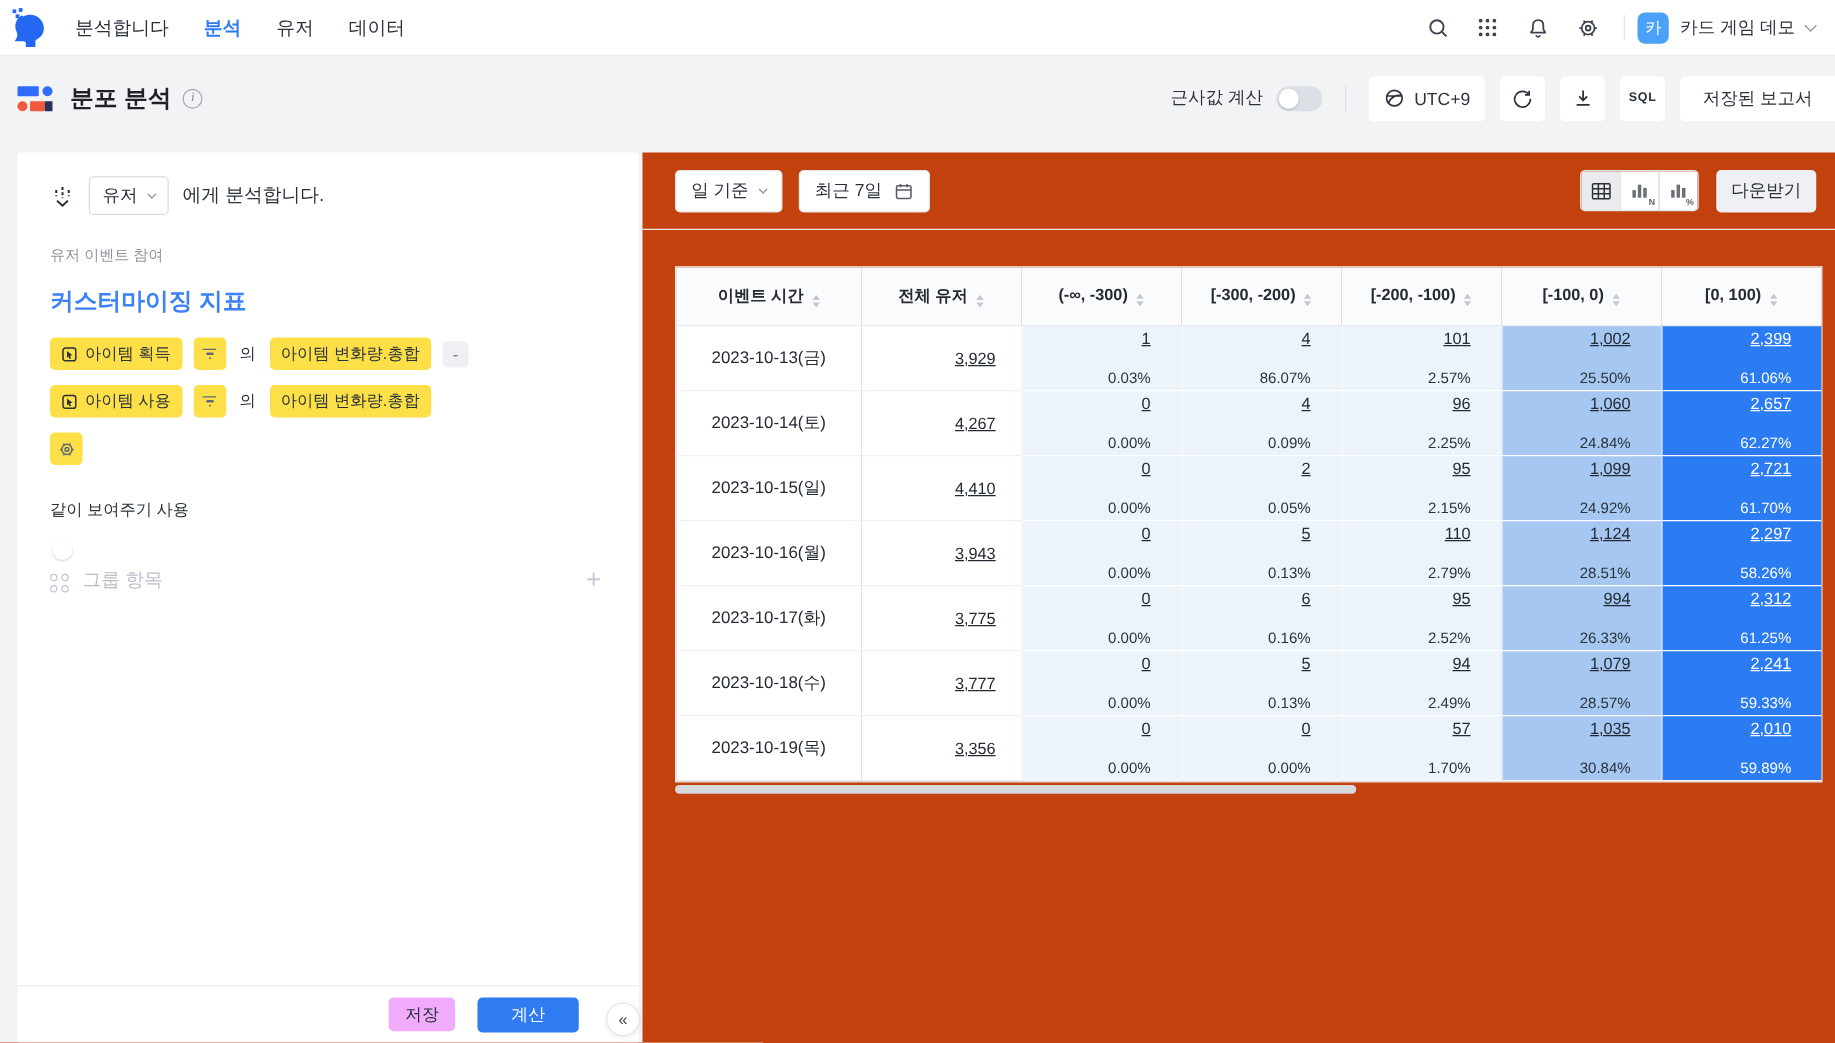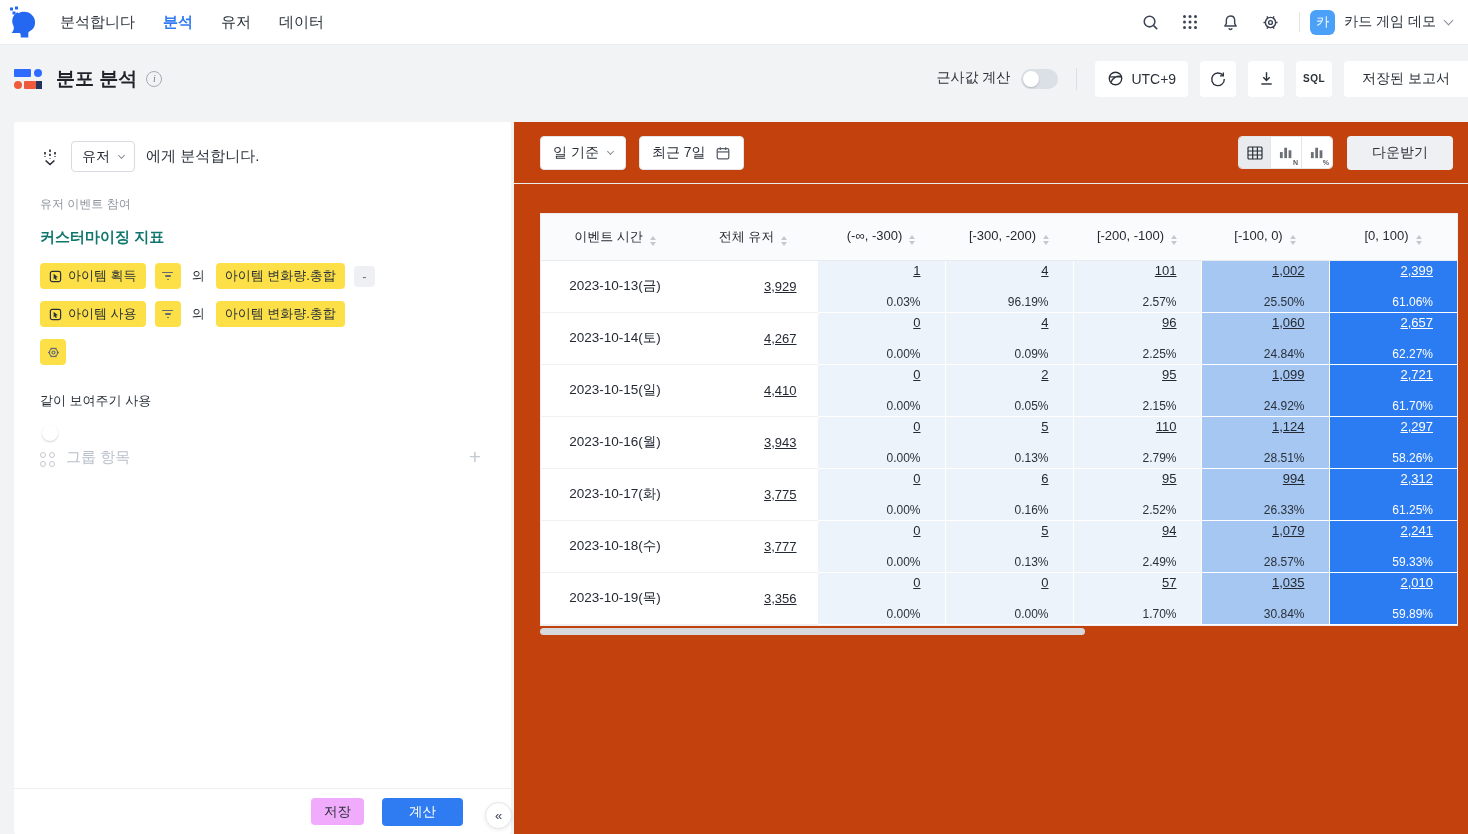--- a/index.html
+++ b/index.html
@@ -41,21 +41,21 @@
   .hbtn.saved{padding:0 18px;margin-right:0;border-radius:4px 0 0 4px}
 
   
   .left-panel{position:absolute;left:14px;top:122px;width:497px;bottom:0;background:#fff;border-radius:2px}
   .lp-body{padding:19px 26px 0}
   .subject-row{display:flex;align-items:center;gap:11px;margin-bottom:24px}
   .subject-select{height:31px;border:1px solid #d8dbe1;border-radius:4px;display:flex;align-items:center;gap:9px;padding:0 10px;font-size:14px;background:#fff;cursor:pointer}
   .subject-select .caret{width:5px;height:5px;margin-top:-2px}
   .subject-suffix{font-size:15px;color:#2a3139}
   .section-label{font-size:12px;color:#8f959e;margin-bottom:15px}
-  .metric-title{font-size:15px;font-weight:700;margin-bottom:16px;color:#0f766e}
+  .metric-title{font-size:19px;font-weight:700;margin-bottom:16px;color:#3b82f6}
   .chip-row{display:flex;align-items:center;gap:9px;margin-bottom:12px;font-size:13px;flex-wrap:wrap}
   .chip{background:#fde047;border-radius:4px;height:26px;display:flex;align-items:center;padding:0 9px;gap:6px;cursor:pointer;color:#2a3139;white-space:nowrap}
   .chip.icon-only{width:26px;padding:0;justify-content:center}
   .chip.mini{width:21px;height:21px;padding:0;justify-content:center;background:#eef0f3;color:#6b7077}
   .conj{font-size:13px;color:#2a3139;padding:0 2px}
   .filter-icon{display:flex;flex-direction:column;align-items:center;gap:2px}
   .filter-icon i{display:block;height:1.6px;background:#646a73;border-radius:1px}
   .filter-icon .l1{width:11px}.filter-icon .l2{width:6px}.filter-icon .l3{width:2px}
   .gear-chip{margin:2px 0 0}
   .show-label{font-size:13px;color:#2a3139;margin:27px 0 13px}
@@ -72,27 +72,27 @@
   .right-panel{position:absolute;left:514px;right:0;top:122px;bottom:0;background:#c2410c}
   .toolbar{height:62px;display:flex;align-items:center;padding:0 15px 0 26px;border-bottom:1px solid #e9ebee}
   .tb-btn{height:34px;border:1px solid #e3e5e8;border-radius:4px;background:#fff;display:flex;align-items:center;gap:9px;padding:0 12px;font-size:14px;cursor:pointer;margin-right:13px;color:#2a3139}
   .tb-btn .caret{width:5px;height:5px;margin-top:-2px}
   .tb-right{margin-left:auto;display:flex;align-items:center;gap:14px}
   .segmented{display:flex;border:1px solid #e3e5e8;border-radius:4px;overflow:hidden}
   .seg{width:31px;height:31px;display:flex;align-items:center;justify-content:center;background:#fff;cursor:pointer;position:relative}
   .seg + .seg{border-left:1px solid #e3e5e8}
   .seg.active{background:#e9ebef}
   .seg .sub{position:absolute;right:3px;bottom:2px;font-size:7px;color:#555b64;font-weight:700}
-  .btn-download{height:34px;background:#eef0f3;border-radius:4px;padding:0 25px;font-size:14px;display:flex;align-items:center;cursor:pointer;color:#2a3139}
+  .btn-download{height:34px;background:#eef0f3;border-radius:4px;padding:0 12px;font-size:14px;display:flex;align-items:center;cursor:pointer;color:#2a3139}
 
   
   .table-wrap{margin:29px 0 0 26px;width:918px;border:1px solid #eceef1}
   table{border-collapse:collapse;width:100%;table-layout:fixed}
   th.w-date{width:148px}
-  thead th{height:46px;background:#fafbfc;font-weight:400;font-size:13px;color:#242a33;border-bottom:1px solid #e8eaed;text-align:center;cursor:pointer}
+  thead th{height:46px;background:#fafbfc;font-weight:700;font-size:13px;color:#242a33;border-bottom:1px solid #e8eaed;text-align:center;cursor:pointer}
   tbody td{height:52px}
   .c-date{text-align:center;font-size:13.5px;border-bottom:1px solid #f0f1f3;background:#fff;color:#242a33}
   .c-total{text-align:right;padding-right:20px;font-size:13px;border-bottom:1px solid #f0f1f3;background:#fff}
   .c-bucket{text-align:right;padding-right:24px;border-bottom:1px solid #fff;border-left:1px solid #fff}
   .b0,.b1,.b2{background:#edf3fb}
   .b3{background:#a5c7f2}
   .b4{background:#2b7cf2;color:#fff}
   .lnk{text-decoration:underline;cursor:pointer}
   .cnt{font-size:13px;line-height:16px}
   .pct{font-size:12px;line-height:15px;margin-top:16px;color:#2a3139}
@@ -400,21 +400,21 @@
       <tbody>
           <tr>
             <td class="c-date">2023-10-13(금)</td>
             <td class="c-total"><span class="lnk">3,929</span></td>
             <td class="c-bucket b0">
               <div class="lnk cnt">1</div>
               <div class="pct">0.03%</div>
             </td>
             <td class="c-bucket b1">
               <div class="lnk cnt">4</div>
-              <div class="pct">96.19%</div>
+              <div class="pct">86.07%</div>
             </td>
             <td class="c-bucket b2">
               <div class="lnk cnt">101</div>
               <div class="pct">2.57%</div>
             </td>
             <td class="c-bucket b3">
               <div class="lnk cnt">1,002</div>
               <div class="pct">25.50%</div>
             </td>
             <td class="c-bucket b4">

